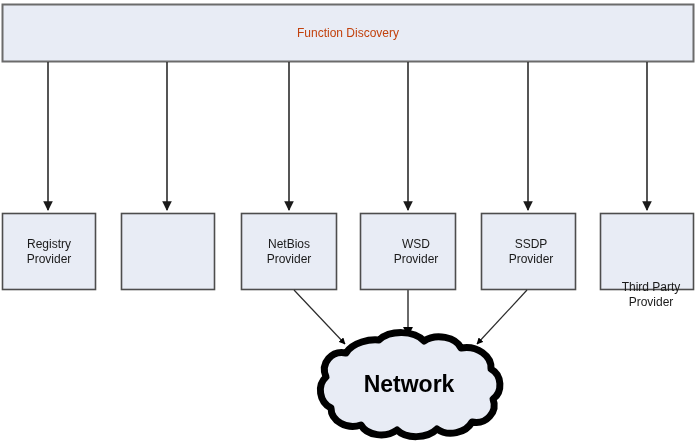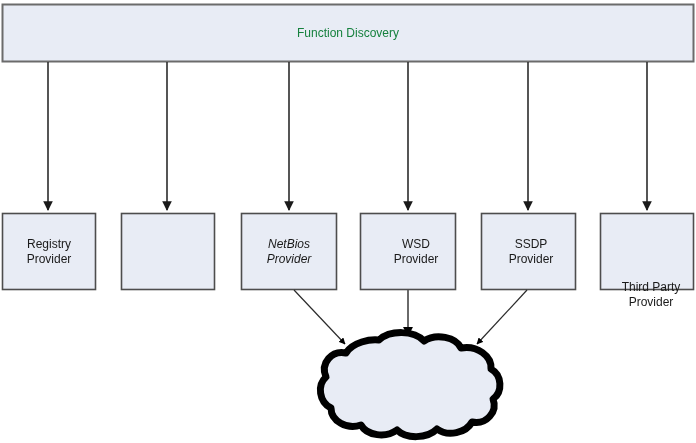--- a/index.html
+++ b/index.html
@@ -42,21 +42,21 @@
     color: #1a1a1a;
     font-family: "Liberation Sans", sans-serif;
     font-size: 12px;
     line-height: 15px;
     white-space: pre-line;
     pointer-events: none;
   }
 
   .header-label {
     font-size: 12px;
-    color: #15803d;
+    color: #c2410c;
   }
 
   .cloud-label {
     font-size: 23px;
     font-weight: bold;
     color: #000000;
     letter-spacing: 0px;
   }
 </style>
 </head>
@@ -115,26 +115,27 @@
              C 353 342, 370 339, 379 340
              Z" fill="#e8ecf5" stroke="#000000" stroke-width="7" stroke-linejoin="round"></path>
   </svg>
 
   <div class="node-label header-label" style="left:2px; top:4px; width:692px; height:58px;">Function Discovery</div>
 
   <div class="node-label" style="left:2px; top:213px; width:94px; height:77px;border-radius:19px;">Registry
 Provider</div>
 
 
-  <div class="node-label" style="left:241px; top:213px; width:96px; height:77px;font-style:italic;">NetBios
+  <div class="node-label" style="left:241px; top:213px; width:96px; height:77px;">NetBios
 Provider</div>
 
   <div class="node-label" style="left:360px; top:213px; width:112px; height:77px;">WSD
 Provider</div>
 
   <div class="node-label" style="left:481px; top:213px; width:100px; height:77px;">SSDP
 Provider</div>
 
   <div class="node-label" style="left:600px; top:213px; width:102px; height:77px;margin-top:43px;">Third Party
 Provider</div>
 
+  <div class="node-label cloud-label" style="left:320px; top:334px; width:178px; height:101px;">Network</div>
 
 </div>
 
 </body></html>

